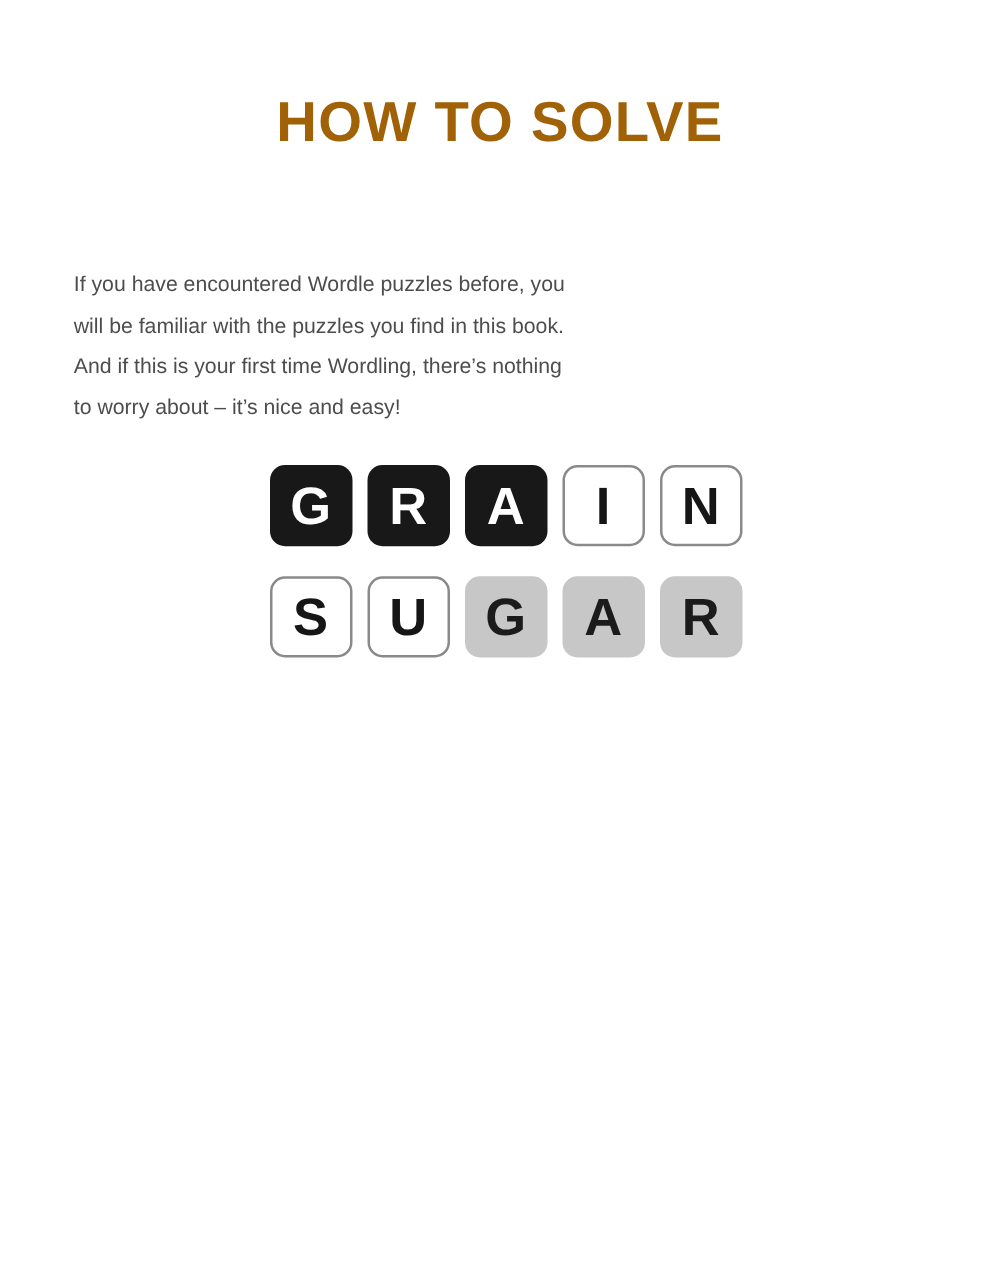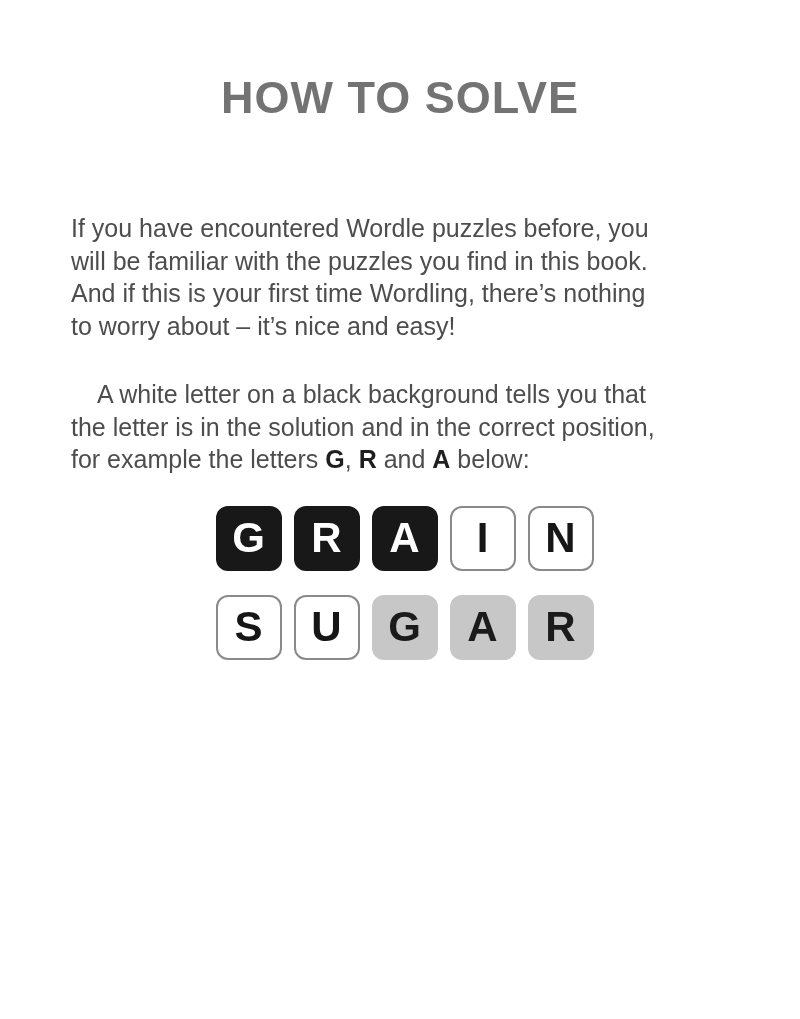--- a/index.html
+++ b/index.html
@@ -19,29 +19,29 @@
     position: relative;
   }
   .title {
     margin: 0;
     padding-top: 72px;
     text-align: center;
     font-size: 45px;
     line-height: 52px;
     font-weight: 700;
     letter-spacing: 1px;
-    color: #737373;
+    color: #a16207;
   }
   .content {
     padding: 0 50px 0 59px;
   }
   .para {
-    margin: 12px;
+    margin: 0;
     white-space: pre;
-    font-size: 25px;
+    font-size: 17px;
     line-height: 32.5px;
     color: #4d4d4d;
     font-weight: 400;
   }
   .para strong {
     color: #1f1f1f;
     font-weight: 700;
   }
   .para.first {
     margin-top: 88px;
@@ -98,23 +98,20 @@
 <div class="page">
   <h1 class="title">HOW TO SOLVE</h1>
 
   <div class="content">
     <p class="para first">If you have encountered Wordle puzzles before, you
 will be familiar with the puzzles you find in this book.
 And if this is your first time Wordling, there’s nothing
 to worry about – it’s nice and easy!</p>
 
 
-    <p class="para indent gap-rule1">A white letter on a black background tells you that
-the letter is in the solution and in the correct position,
-for example the letters <strong>G</strong>, <strong>R</strong> and <strong>A</strong> below:</p>
 
     <div class="tile-row grain">
         <div class="tile black">G</div>
         <div class="tile black">R</div>
         <div class="tile black">A</div>
         <div class="tile outline">I</div>
         <div class="tile outline">N</div>
       </div>
 
 

